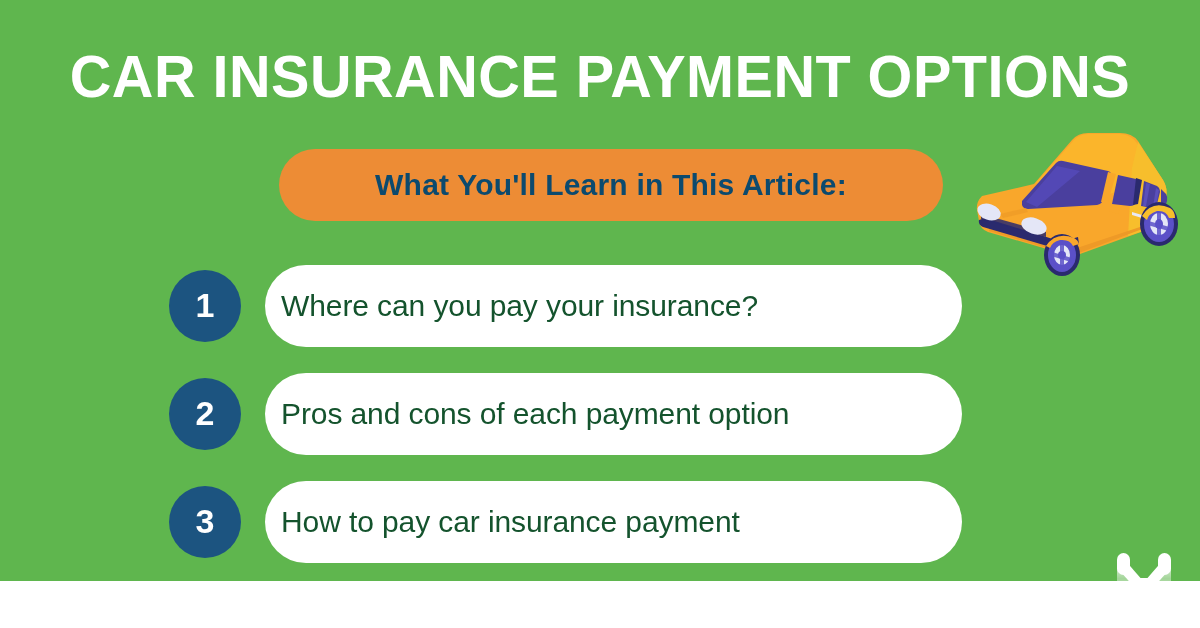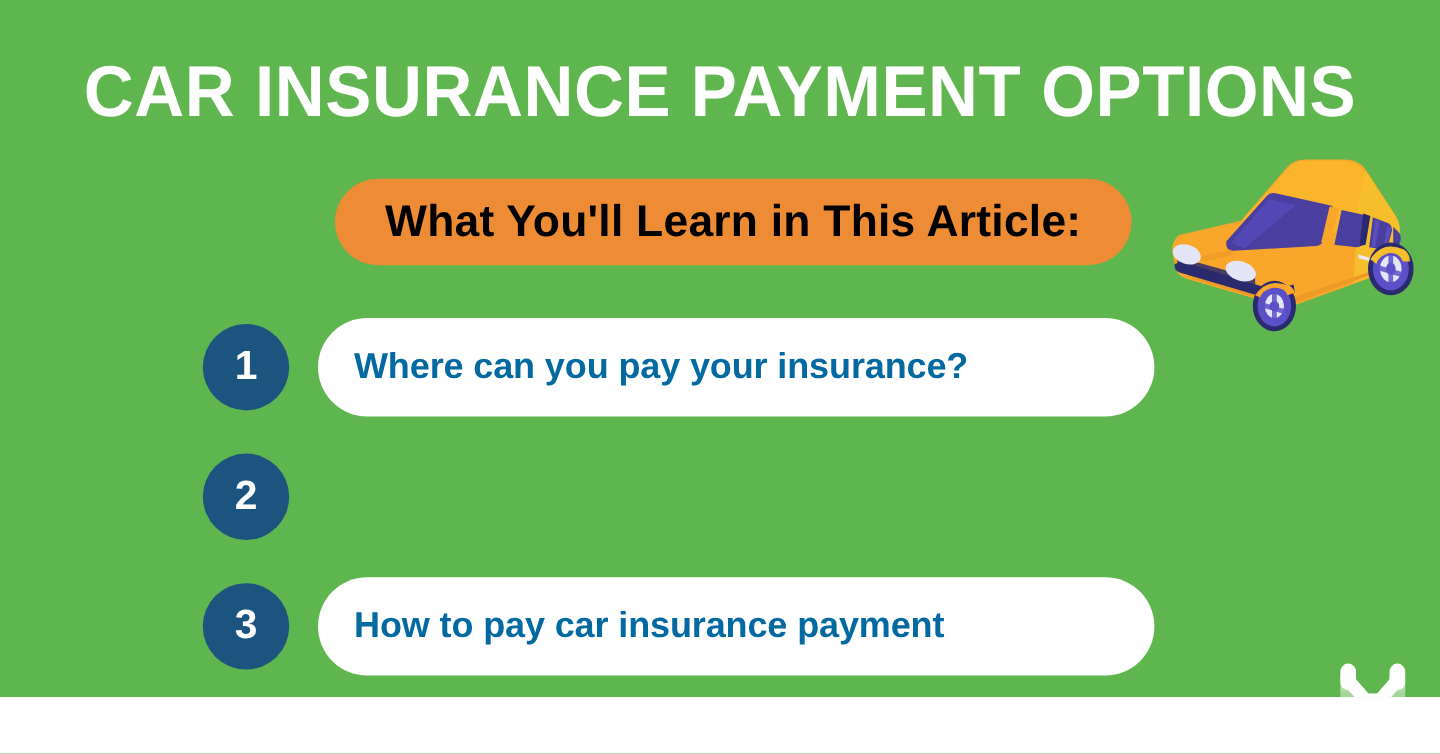--- a/index.html
+++ b/index.html
@@ -40,23 +40,23 @@
     top: 149px;
     width: 664px;
     height: 72px;
     background: #ed8c35;
     border-radius: 36px;
     display: flex;
     align-items: center;
     justify-content: center;
   }
   #learn-banner .banner-text {
-    color: #000000;
+    color: #0c4a6e;
     font-weight: bold;
-    font-size: 37px;
+    font-size: 30px;
     letter-spacing: 0.2px;
     white-space: nowrap;
   }
 
   
   .row {
     position: absolute;
     left: 169px;
     width: 793px;
     height: 82px;
@@ -89,24 +89,24 @@
     left: 96px;
     top: 0;
     width: 697px;
     height: 82px;
     background: #ffffff;
     border-radius: 41px;
     display: flex;
     align-items: center;
   }
   .row-pill .pill-text {
-    margin-left: 30px;
-    color: #0369a1;
+    margin-left: 16px;
+    color: #14532d;
     font-size: 30px;
-    font-weight: bold;
+    font-weight: normal;
     letter-spacing: -0.1px;
     white-space: nowrap;
   }
 
   
   #car-illustration {
     position: absolute;
     left: 960px;
     top: 128px;
     width: 230px;
@@ -137,20 +137,23 @@
 
   <div class="row row-1">
     <div class="row-badge">1</div>
     <div class="row-pill">
       <span class="pill-text">Where can you pay your insurance?</span>
     </div>
   </div>
 
   <div class="row row-2">
     <div class="row-badge">2</div>
+    <div class="row-pill">
+      <span class="pill-text">Pros and cons of each payment option</span>
+    </div>
   </div>
 
   <div class="row row-3">
     <div class="row-badge">3</div>
     <div class="row-pill">
       <span class="pill-text">How to pay car insurance payment</span>
     </div>
   </div>
 
   <div id="car-illustration">

